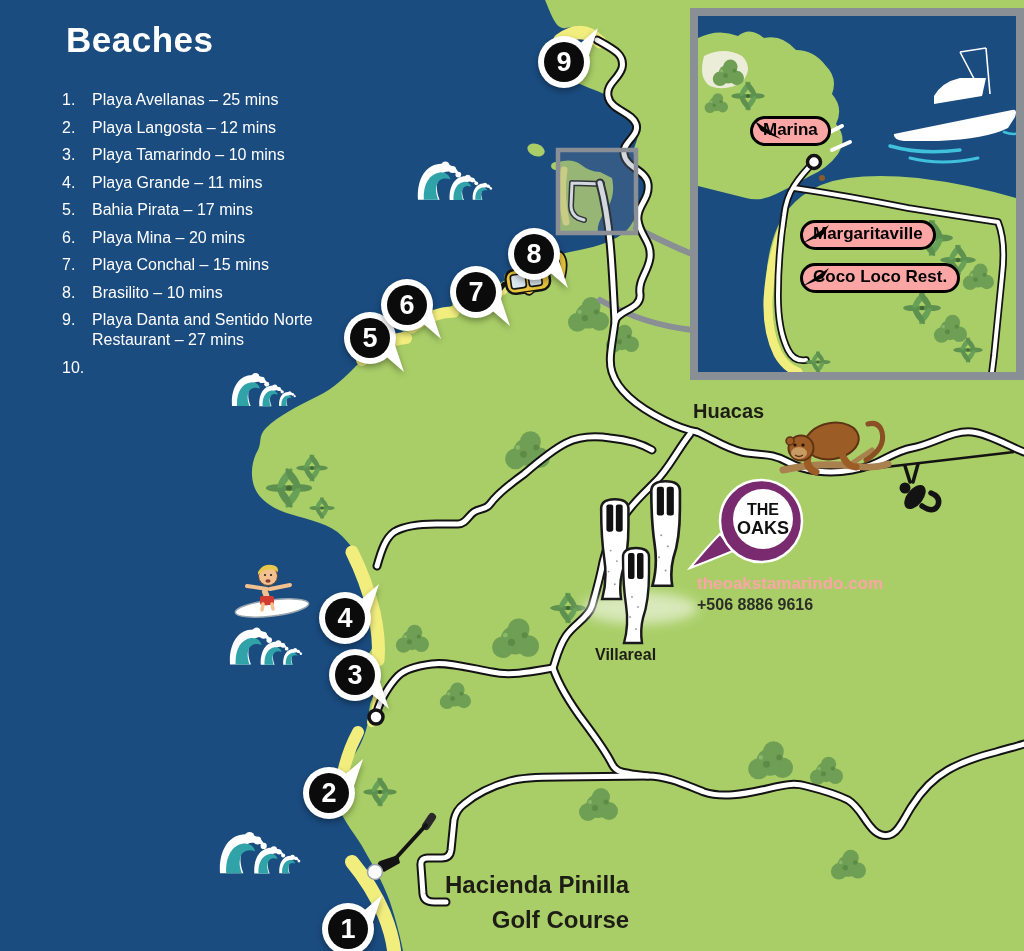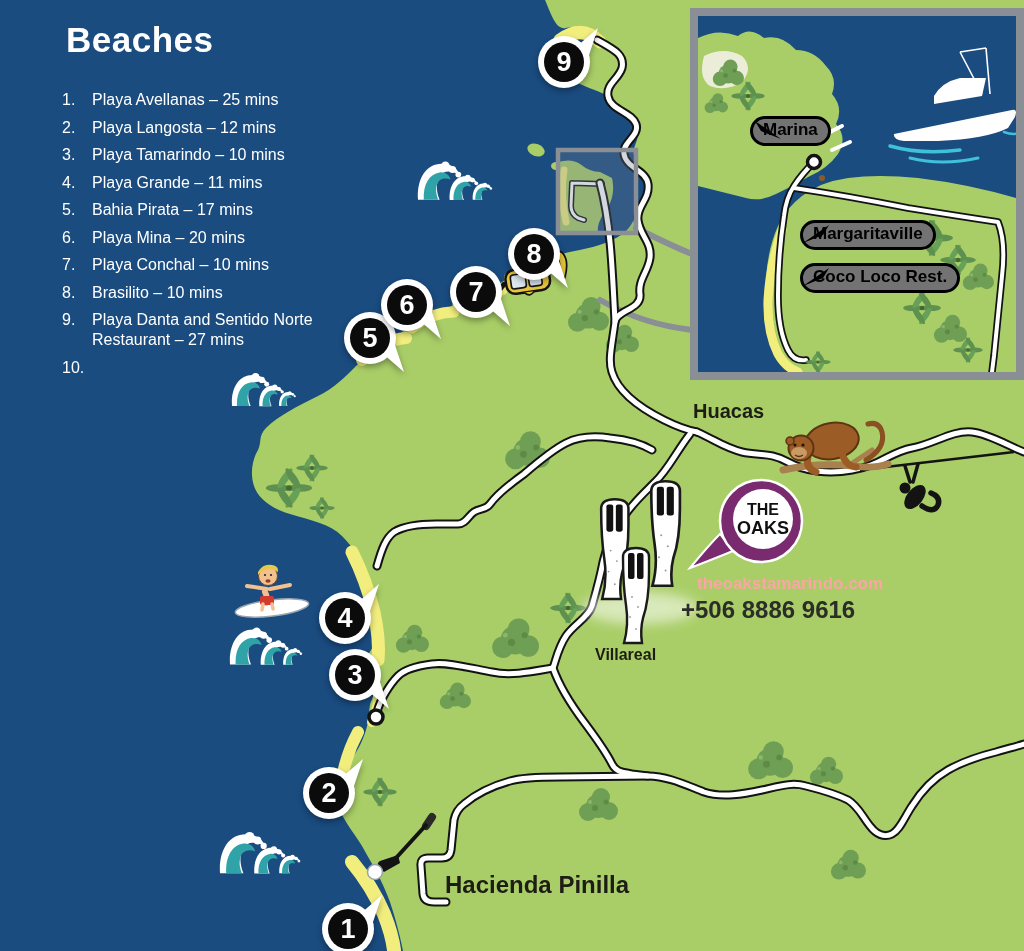--- a/index.html
+++ b/index.html
@@ -24,32 +24,32 @@
   .legend li{display:flex;margin:0 0 7.5px 0;font-size:16px;line-height:1.25;}
   .legend .num{width:30px;flex:0 0 30px;}
   .legend .txt{width:240px;}
 
   
   .maplabel{position:absolute;font-weight:700;color:#1d1d16;text-align:right;}
   .lbl-huacas{left:693px;top:400px;font-size:20px;}
   .lbl-villareal{left:595px;top:646px;font-size:16px;}
   .lbl-golf{left:445px;top:868px;font-size:24px;line-height:1.45;}
   .lbl-site{left:697px;top:574px;font-size:17px;color:#fca5a5;}
-  .lbl-phone{left:681px;top:596px;font-size:24px;color:#2c2c28;}
+  .lbl-phone{left:697px;top:596px;font-size:16px;color:#2c2c28;}
 
   
   .marker{position:absolute;width:76px;height:76px;filter:drop-shadow(0 3px 3px rgba(0,0,0,.35));}
   .pin-bubble,.pin-tail{fill:#fff;}
   .pin-dot{fill:#0b0b0b;}
   .pin-num{fill:#fff;font-size:27px;font-weight:700;text-anchor:middle;font-family:"Liberation Sans",sans-serif;}
 
   
   .inset{position:absolute;left:690px;top:8px;width:334px;height:372px;border:8px solid var(--c-gray,#8A8F96);box-sizing:border-box;background:var(--c-ocean,#1A4C80);}
   .inset svg{position:absolute;left:0;top:0;}
-  .bubble{position:absolute;background:#737373;border:3.5px solid #000;border-radius:16px;padding:1px 10px 3px 10px;font-size:17px;font-weight:700;color:#000;white-space:nowrap;}
+  .bubble{position:absolute;background:#fca5a5;border:3.5px solid #000;border-radius:16px;padding:1px 10px 3px 10px;font-size:17px;font-weight:700;color:#000;white-space:nowrap;}
   .bubble .tail{position:absolute;}
   .tail-br{right:-8px;bottom:-13px;}
   .tail-bl{left:-10px;bottom:-13px;}
 
   
   .oaks-t{fill:#101010;font-weight:700;text-anchor:middle;font-family:"Liberation Sans",sans-serif;}
 </style>
 </head>
 <body>
 
@@ -280,40 +280,41 @@
     <li>
           <span class="num">5.</span>
           <span class="txt">Bahia Pirata – 17 mins</span>
         </li>
     <li>
           <span class="num">6.</span>
           <span class="txt">Playa Mina – 20 mins</span>
         </li>
     <li>
           <span class="num">7.</span>
-          <span class="txt">Playa Conchal – 10 mins</span>
+          <span class="txt">Playa Conchal – 15 mins</span>
         </li>
     <li>
           <span class="num">8.</span>
           <span class="txt">Brasilito – 10 mins</span>
         </li>
     <li>
           <span class="num">9.</span>
           <span class="txt">Playa Danta and Sentido Norte Restaurant – 27 mins</span>
         </li>
     <li>
           <span class="num">10.</span>
         </li>
   </ol>
 </div>
 
 <div class="maplabel lbl-huacas">Huacas</div>
 <div class="maplabel lbl-villareal">Villareal</div>
 <div class="maplabel lbl-golf">
   <div>Hacienda Pinilla</div>
+  <div>Golf Course</div>
 </div>
 <div class="maplabel lbl-site">theoakstamarindo.com</div>
 <div class="maplabel lbl-phone">+506 8886 9616</div>
 
 <div class="marker" style="left:310px;top:891px">
   <svg width="76" height="76">
         <polygon class="pin-tail" points="42,30 72,4 58,46"></polygon>
         <circle class="pin-bubble" cx="38" cy="38" r="26"></circle>
         <circle class="pin-dot" cx="38" cy="38" r="20"></circle>
         <text class="pin-num" x="38" y="47">1</text>

